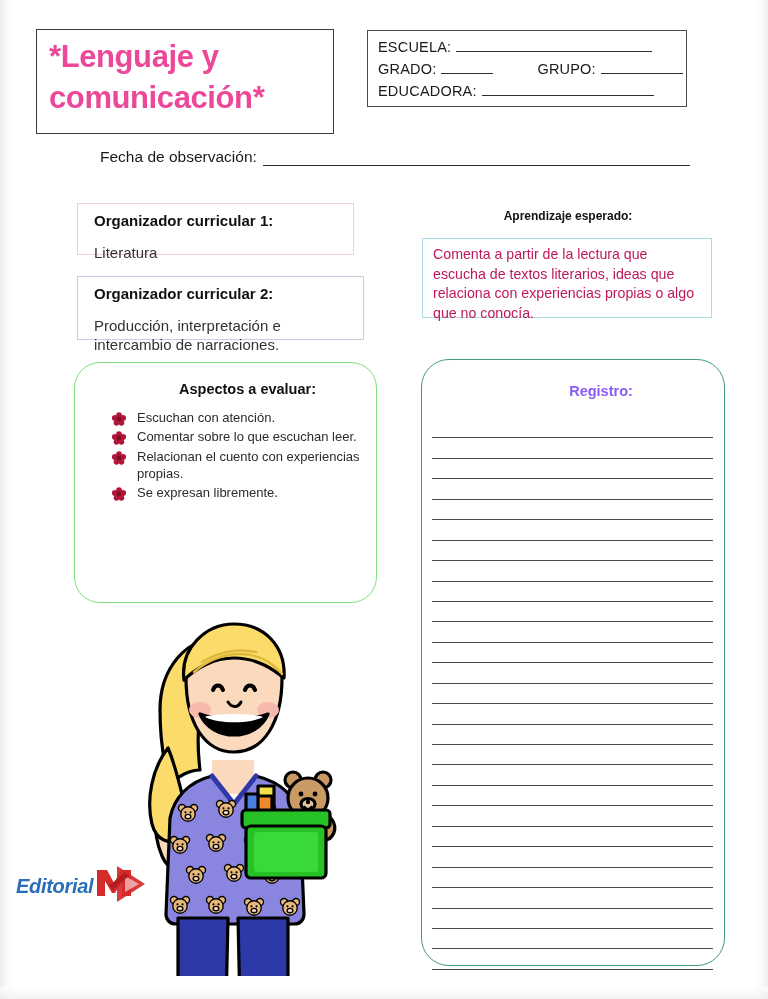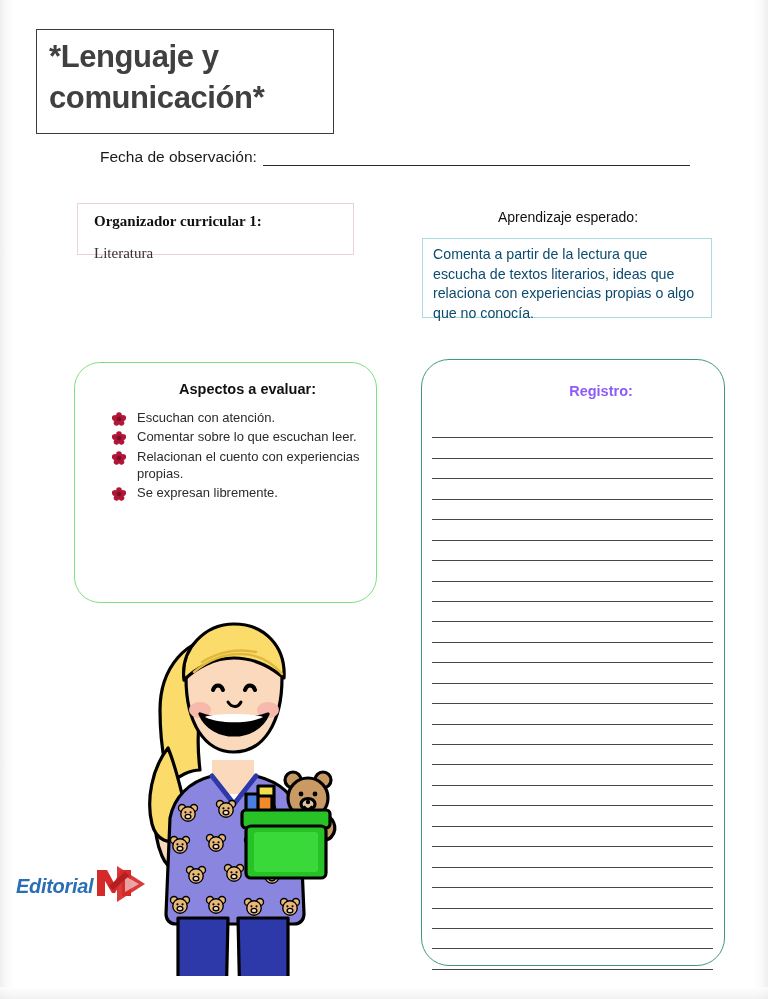--- a/index.html
+++ b/index.html
@@ -53,21 +53,21 @@
     background: #fff;
   }
   #title-text {
     position: absolute;
     left: 12px; top: 6px;
     width: 280px;
     font-size: 31px;
     font-weight: bold;
     line-height: 1.33;
     letter-spacing: -0.4px;
-    color: #404040;
+    color: #ec4899;
     white-space: pre-line;
   }
 
   
   #school-box {
     position: absolute;
     left: 367px; top: 30px;
     width: 320px; height: 77px;
     border: 1.3px solid #4a4a4a;
     box-sizing: border-box;
@@ -111,21 +111,20 @@
     height: 14px;
     margin-left: 6px;
   }
 
   
   .org-box {
     position: absolute;
     box-sizing: border-box;
     background: #fff;
     padding: 8px 12px 24px 16px;
-    font-family: Liberation Serif, serif;
   }
   #org1-box {
     left: 77px; top: 203px;
     width: 277px; height: 52px;
     border: 1.3px solid #f0cfdc;
   }
   #org2-box {
     left: 77px; top: 276px;
     width: 287px; height: 64px;
     border: 1.3px solid #cfc9e0;
@@ -142,36 +141,36 @@
     line-height: 1.25;
     margin-top: 14px;
   }
 
   
   #aprendizaje-heading {
     position: absolute;
     left: 420px; top: 209px;
     width: 296px;
     text-align: center;
-    font-size: 14px;
-    font-weight: normal;
+    font-size: 12px;
+    font-weight: bold;
     color: #111;
   }
   #aprendizaje-box {
     position: absolute;
     left: 422px; top: 238px;
     width: 290px; height: 80px;
     border: 1.3px solid #a9dde2;
     box-sizing: border-box;
     background: #fff;
     padding: 6px 8px 6px 10px;
   }
   #aprendizaje-text {
     font-size: 14.2px;
-    color: #0c4a6e;
+    color: #be185d;
     line-height: 1.38;
   }
 
   
   #aspectos-box {
     position: absolute;
     left: 74px; top: 362px;
     width: 303px; height: 241px;
     border: 1.6px solid #7fe07f;
     border-radius: 26px;
@@ -268,31 +267,52 @@
 
   <div class="page-edge-left"></div>
   <div class="page-edge-right"></div>
   <div class="page-edge-bottom"></div>
 
   <div id="title-box">
     <div id="title-text">*Lenguaje y
 comunicación*</div>
   </div>
 
+  <div id="school-box">
+    <div class="field-row">
+      <span class="field-label">ESCUELA:</span>
+      <span class="rule rule-escuela"></span>
+    </div>
+    <div class="field-row">
+      <span class="field-label">GRADO:</span>
+      <span class="rule rule-grado"></span>
+      <span class="gap-grupo"></span>
+      <span class="field-label">GRUPO:</span>
+      <span class="rule rule-grupo"></span>
+    </div>
+    <div class="field-row">
+      <span class="field-label">EDUCADORA:</span>
+      <span class="rule rule-educ"></span>
+    </div>
+  </div>
 
   <div id="date-row">
     <span>Fecha de observación:</span>
     <span id="date-rule"></span>
   </div>
 
   <div id="org1-box" class="org-box">
     <div class="org-title">Organizador curricular 1:</div>
     <div class="org-body">Literatura</div>
   </div>
 
+  <div id="org2-box" class="org-box">
+    <div class="org-title">Organizador curricular 2:</div>
+    <div class="org-body">Producción, interpretación e intercambio de narraciones.</div>
+  </div>
 
   <div id="aprendizaje-heading">Aprendizaje esperado:</div>
   <div id="aprendizaje-box">
     <div id="aprendizaje-text">Comenta a partir de la lectura que escucha de textos literarios, ideas que relaciona con experiencias propias o algo que no conocía.</div>
   </div>
 
   <div id="aspectos-box"></div>
   <div id="aspectos-heading">Aspectos a evaluar:</div>
   <ul id="aspectos-list">
       <li><span><svg class="flower-bullet" viewBox="0 0 20 20" xmlns="http://www.w3.org/2000/svg">

